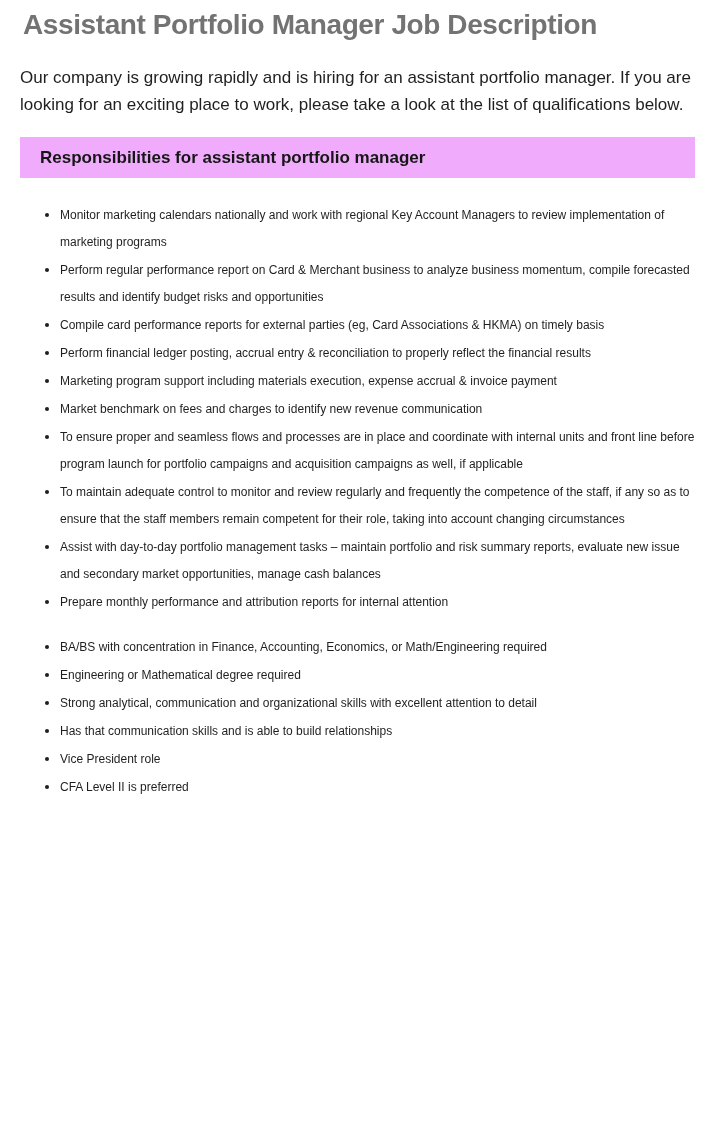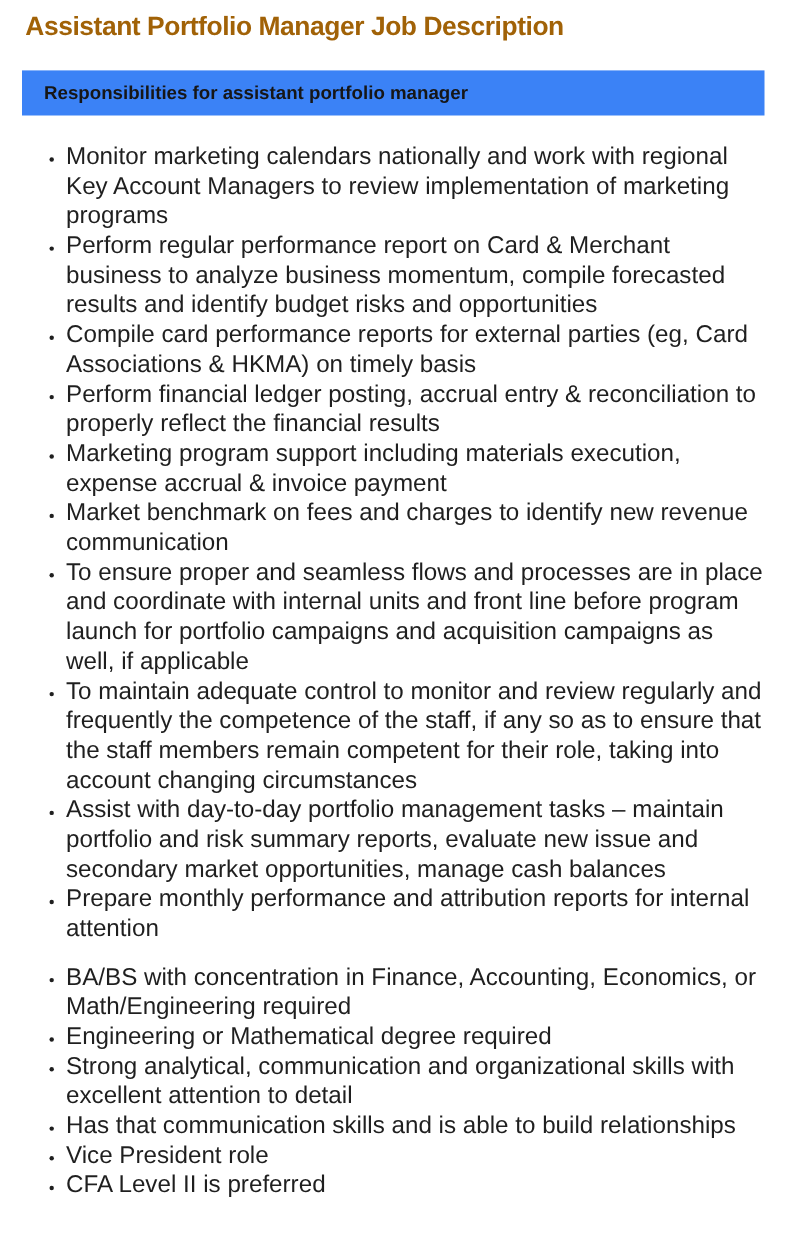--- a/index.html
+++ b/index.html
@@ -12,61 +12,62 @@
     min-height: 1138px;
     font-family: "Liberation Sans", sans-serif;
     color: #1f1f1f;
     -webkit-font-smoothing: antialiased;
   }
   .page {
     padding: 8px 25px 30px 20px;
     box-sizing: border-box;
   }
   h1.page-title {
-    font-size: 24px;
+    font-size: 28px;
     line-height: 34px;
     font-weight: bold;
     letter-spacing: -0.4px;
-    color: #a16207;
+    color: #737373;
     margin: 0 0 22px 3px;
   }
   p.intro {
     font-size: 17px;
     line-height: 27px;
     margin: 0 0 19px 0;
   }
   .section-heading {
-    background: #3b82f6;
+    background: #f0abfc;
     font-size: 17px;
     line-height: 21px;
     font-weight: bold;
     color: #161616;
     padding: 10px 10px 10px 20px;
     margin: 0 0 23px 0;
   }
   ul.bullet-list {
     margin: 0 0 17px 0;
     padding: 0 0 0 40px;
     list-style: disc;
   }
   ul.bullet-list li {
-    font-size: 22px;
+    font-size: 12px;
     line-height: 27px;
   }
   ul.bullet-list li::marker {
     font-size: 14px;
   }
 </style>
 </head>
 <body>
 
 <div class="page">
 
   <h1 class="page-title">Assistant Portfolio Manager Job Description</h1>
 
+  <p class="intro">Our company is growing rapidly and is hiring for an assistant portfolio manager. If you are looking for an exciting place to work, please take a look at the list of qualifications below.</p>
 
   <section>
     <div class="section-heading">Responsibilities for assistant portfolio manager</div>
     <ul class="bullet-list">
         <li>Monitor marketing calendars nationally and work with regional Key Account Managers to review implementation of marketing programs</li>
         <li>Perform regular performance report on Card &amp; Merchant business to analyze business momentum, compile forecasted results and identify budget risks and opportunities</li>
         <li>Compile card performance reports for external parties (eg, Card Associations &amp; HKMA) on timely basis</li>
         <li>Perform financial ledger posting, accrual entry &amp; reconciliation to properly reflect the financial results</li>
         <li>Marketing program support including materials execution, expense accrual &amp; invoice payment</li>
         <li>Market benchmark on fees and charges to identify new revenue communication</li>

